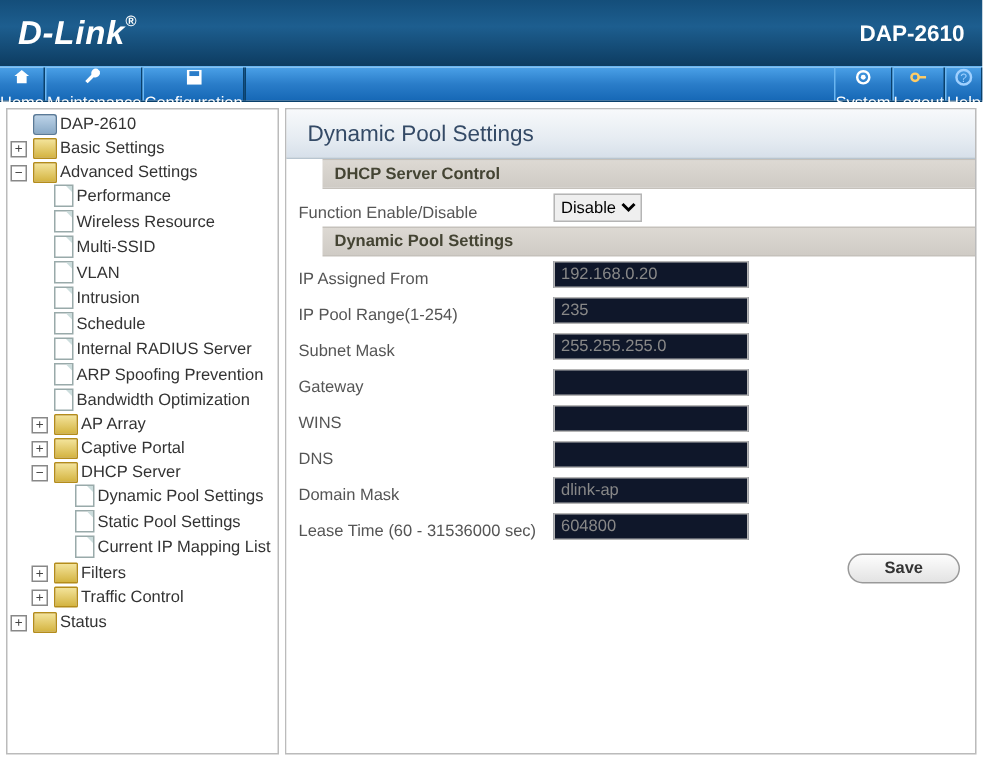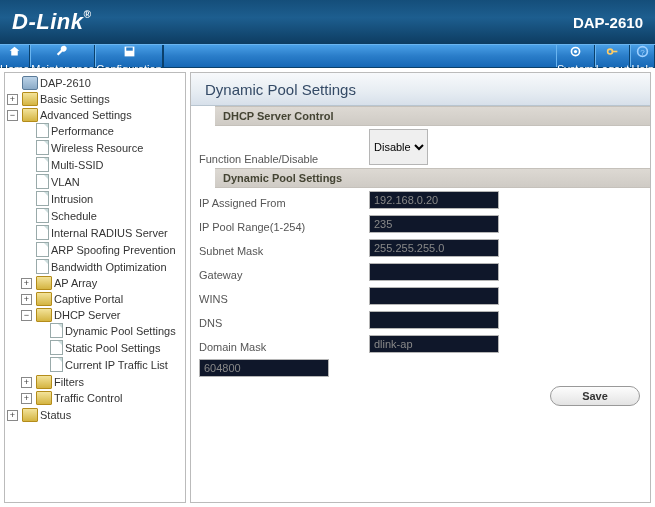--- a/index.html
+++ b/index.html
@@ -170,29 +170,29 @@
     height: 16px;
     border: 1px solid #b5b5b5;
     background: #0f172a;
     color: #888;
     font-size: 11px;
     padding: 0 4px;
   }
   .formrow select {
     font-size: 11px;
     border: 1px solid #b5b5b5;
-    height: 36px;
+    height: 19px;
   }
   .savebar {
     display: flex;
     justify-content: flex-end;
     padding: 6px 10px 0 0;
   }
   .savebtn {
-    width: 90px;
+    width: 75px;
     height: 20px;
     background: linear-gradient(#fdfdfd,#e3e3e3);
     border: 1px solid #999;
     border-radius: 10px;
     font-size: 11px;
     cursor: pointer;
     font-weight: bold;
     color: #333;
   }
 </style>
@@ -368,21 +368,21 @@
                     <div class="node">
                       <span class="treeicon none"></span>
                       <span class="pageicon"></span>
                       <span class="treelabel">Static Pool Settings</span>
                     </div>
                   </li>
                 <li>
                     <div class="node">
                       <span class="treeicon none"></span>
                       <span class="pageicon"></span>
-                      <span class="treelabel">Current IP Traffic List</span>
+                      <span class="treelabel">Current IP Mapping List</span>
                     </div>
                   </li>
               </ul>
             </li>
             <li>
                 <div class="node">
                   <span class="treeicon">+</span>
                   <span class="foldericon"></span>
                   <span class="treelabel">Filters</span>
                 </div>
@@ -440,20 +440,21 @@
           </div>
         <div class="formrow">
             <span class="lbl">DNS</span>
             <input type="text" disabled="" value="" style="">
           </div>
         <div class="formrow">
             <span class="lbl">Domain Mask</span>
             <input type="text" disabled="" value="dlink-ap" style="">
           </div>
         <div class="formrow">
+            <span class="lbl">Lease Time (60 - 31536000 sec)</span>
             <input type="text" disabled="" value="604800" style="">
           </div>
 
         <div class="savebar">
           <button class="savebtn">Save</button>
         </div>
       </div>
     </div>
   </div>
 </div>

